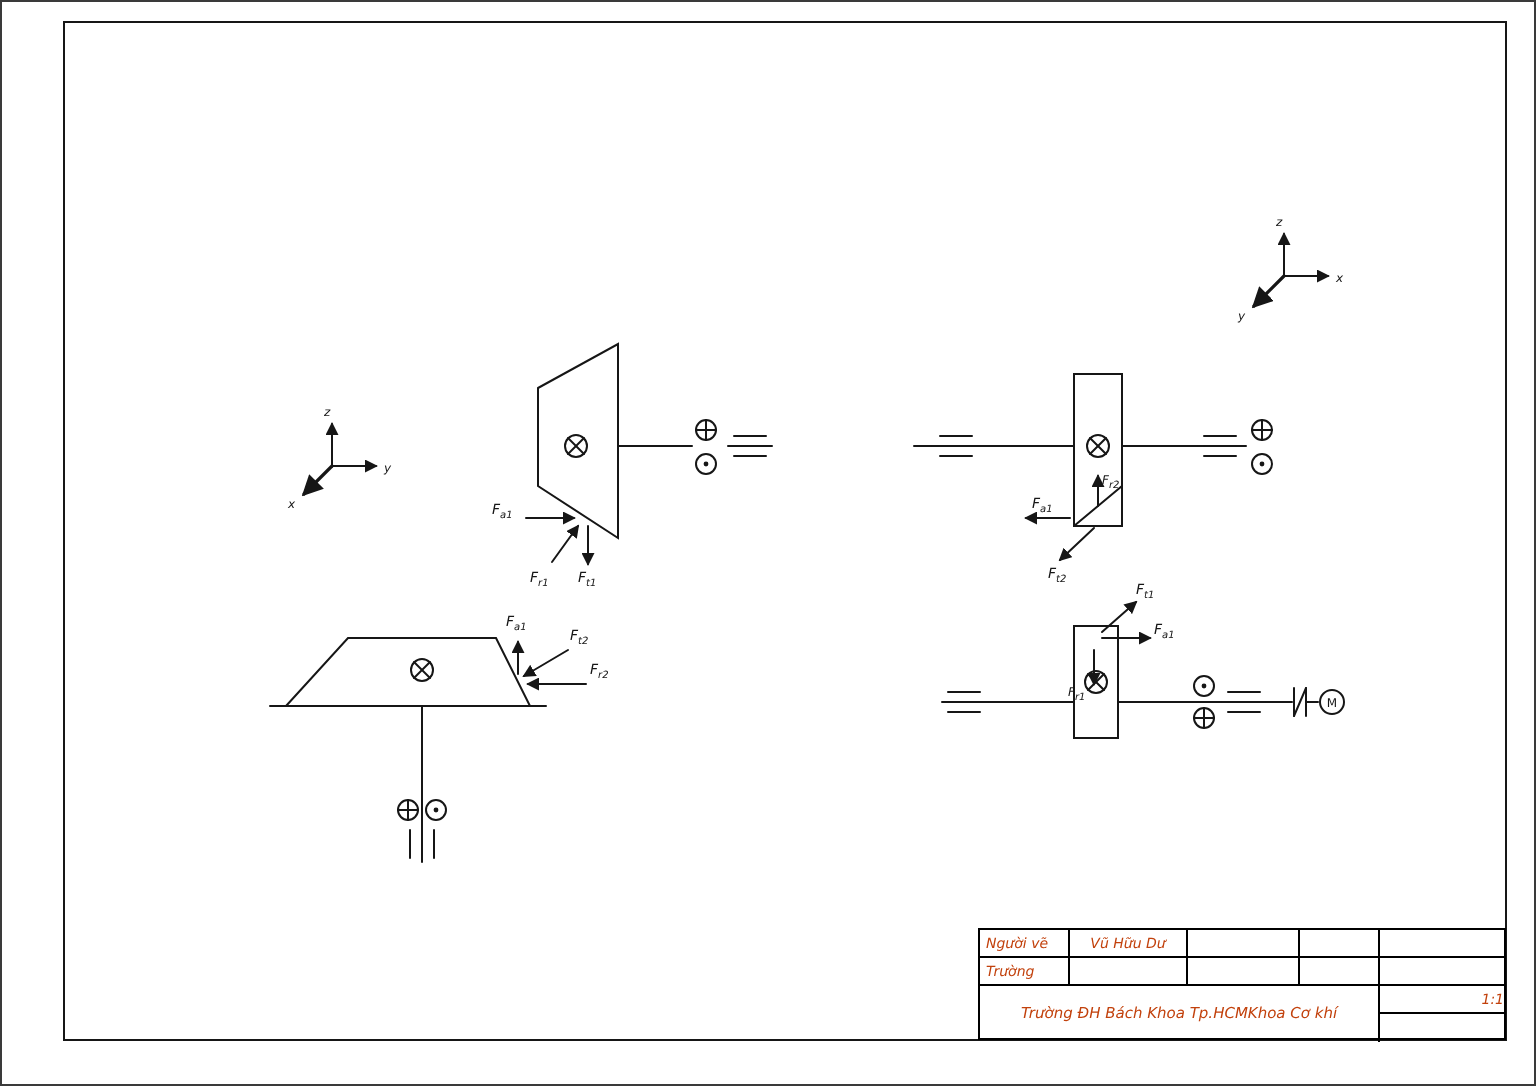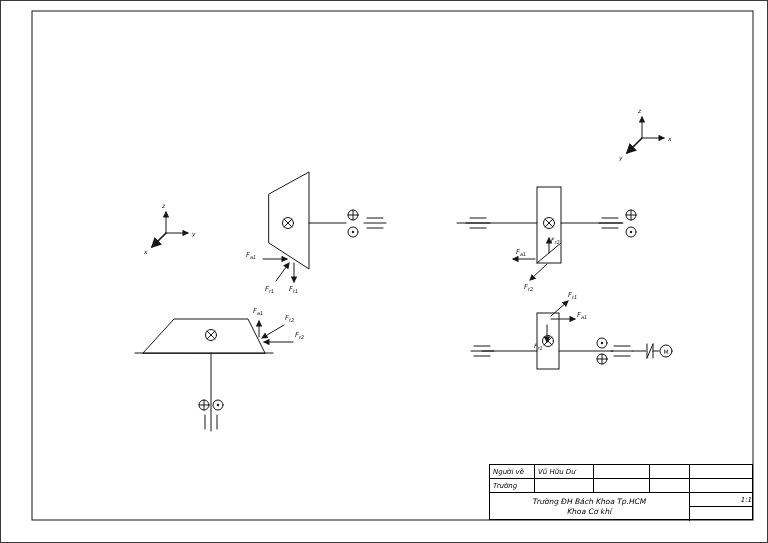--- a/index.html
+++ b/index.html
@@ -19,33 +19,33 @@
     font-size:7px; fill:#161616; stroke:none;
   }
   svg.drawing .sub  { font-size:5px; }
   svg.drawing .tiny { font-size:6px; }
   svg.drawing .mlabel { font-size:6px; font-style:normal; text-anchor:middle; }
 
   
   .title-block {
     position:absolute; left:488px; top:463px; width:264px; height:56px;
     box-sizing:border-box; border:1.3px solid #000; background:#fff;
-    font-style:italic; color:#000000;
+    font-style:italic; color:#c2410c;
   }
   .tb-top { display:grid; grid-template-columns:45px 59px 56px 40px 1fr; grid-auto-rows:14px; height:28px; }
   .tb-cell {
     border-right:1px solid #000; border-bottom:1px solid #000;
     font-size:7px; display:flex; align-items:center; padding:0 3px;
     white-space:nowrap; overflow:hidden; box-sizing:border-box;
   }
   .tb-cell.last { border-right:none; }
-  .tb-cell.center { }
+  .tb-cell.center { justify-content:center; }
   .tb-bottom { display:grid; grid-template-columns:200px 1fr; height:28px; }
   .tb-school {
-    border-right:1px solid #000; display:flex; flex-direction:column;
+    border-right:1px solid #000; display:flex; flex-direction:row;
     justify-content:center; align-items:center; font-size:7.5px; line-height:1.35;
     box-sizing:border-box;
   }
   .tb-right { display:grid; grid-auto-rows:14px; }
   .tb-scale {
     border-bottom:1px solid #000; display:flex; align-items:center; justify-content:flex-end;
     font-size:7px; box-sizing:border-box;
   }
   .tb-blank { box-sizing:border-box; }
 </style>

